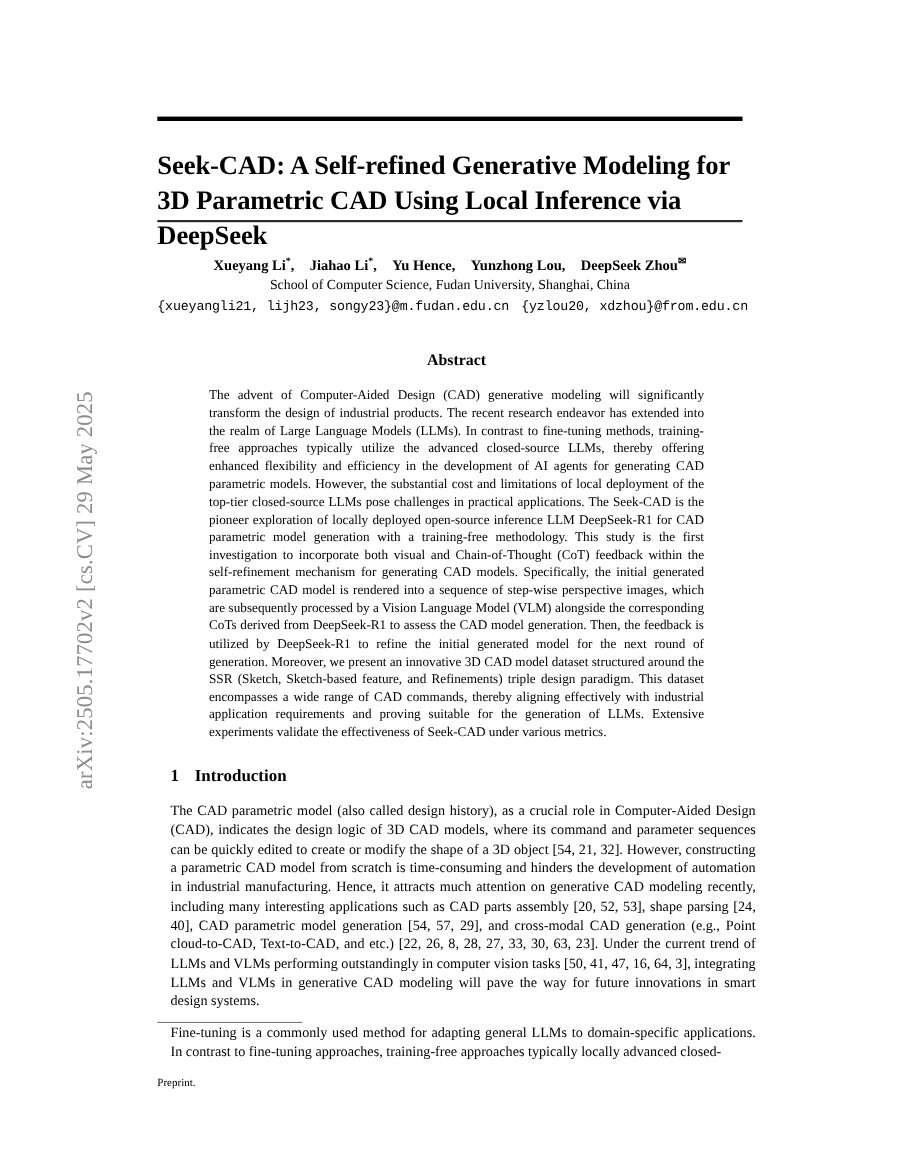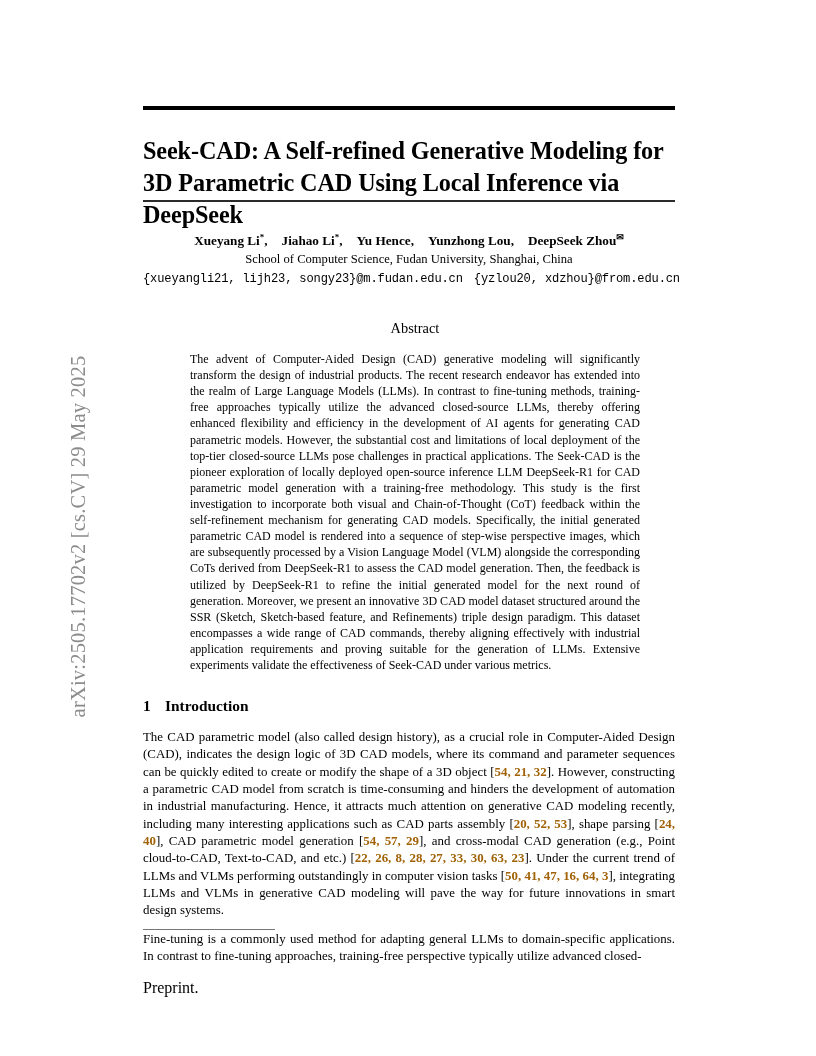--- a/index.html
+++ b/index.html
@@ -120,54 +120,54 @@
   
   #abstract-section {
     position: absolute;
     left: 47px;
     top: 320px;
     width: 450px;
   }
   #abstract-heading {
     text-align: center;
     font-size: 14.4px;
-    font-weight: normal;
+    font-weight: bold;
     margin-bottom: 14px;
   }
   #abstract-body {
     font-size: 12px;
     line-height: 1.343;
     text-align: justify;
     text-justify: inter-word;
     hyphens: manual;
   }
 
   
   #section-intro {
     position: absolute;
-    left: 0;
+    left: 12px;
     top: 697px;
     width: 532px;
   }
   .section-heading {
     font-size: 15.4px;
     font-weight: bold;
     margin: 0 0 14px 0;
   }
   .section-heading .sec-num {
     display: inline-block;
     min-width: 22px;
   }
   .body-par {
     font-size: 12.9px;
     line-height: 1.345;
     text-align: justify;
     margin: 0 0 11px 0;
   }
-  .cite { color: #a16207; font-weight: bold; }
+  .cite { color: #000000; }
 
   
   #footnote-area {
     position: absolute;
     left: 0;
     top: 929px;
     width: 532px;
   }
   #footnote-rule {
     width: 132px;
@@ -183,21 +183,21 @@
   #footnote-text sup {
     font-size: 8px;
     vertical-align: super;
     line-height: 0;
   }
 
   #page-footer {
     position: absolute;
     left: 0;
     top: 979px;
-    font-size: 16px;
+    font-size: 10px;
   }
 </style>
 </head>
 <body>
 
 <div id="arxiv-stamp">
   <div class="stamp-text">arXiv:2505.17702v2  [cs.CV]  29 May 2025</div>
 </div>
 
 <div id="page-column">
@@ -219,21 +219,21 @@
   <div id="abstract-section">
     <div id="abstract-heading">Abstract</div>
     <div id="abstract-body">The advent of Computer-Aided Design (CAD) generative modeling will significantly transform the design of industrial products. The recent research endeavor has extended into the realm of Large Language Models (LLMs).  In contrast to fine-tuning methods, training-free approaches typically utilize the advanced closed-source LLMs, thereby offering enhanced flexibility and efficiency in the development of AI agents for generating CAD parametric models. However, the substantial cost and limitations of local deployment of the top-tier closed-source LLMs pose challenges in practical applications.  The Seek-CAD is the pioneer exploration of locally deployed open-source inference LLM DeepSeek-R1 for CAD parametric model generation with a training-free methodology. This study is the first investigation to incorporate both visual and Chain-of-Thought (CoT) feedback within the self-refinement mechanism for generating CAD models. Specifically, the initial generated parametric CAD model is rendered into a sequence of step-wise perspective images, which are subsequently processed by a Vision Language Model (VLM) alongside the corresponding CoTs derived from DeepSeek-R1 to assess the CAD model generation. Then, the feedback is utilized by DeepSeek-R1 to refine the initial generated model for the next round of generation. Moreover, we present an innovative 3D CAD model dataset structured around the SSR (Sketch, Sketch-based feature, and Refinements) triple design paradigm. This dataset encompasses a wide range of CAD commands, thereby aligning effectively with industrial application requirements and proving suitable for the generation of LLMs. Extensive experiments validate the effectiveness of Seek-CAD under various metrics.</div>
   </div>
 
   <div id="section-intro">
     <div class="section-heading">
       <span class="sec-num">1</span><span>Introduction</span>
     </div>
     <p class="body-par" id="intro-par-1"><span>The CAD parametric model (also called design history), as a crucial role in Computer-Aided Design (CAD), indicates the design logic of 3D CAD models, where its command and parameter sequences can be quickly edited to create or modify the shape of a 3D object  [</span><span class="cite">54, 21, 32</span><span>]. However, constructing a parametric CAD model from scratch is time-consuming and hinders the development of automation in industrial manufacturing. Hence, it attracts much attention on generative CAD modeling recently, including many interesting applications such as CAD parts assembly  [</span><span class="cite">20, 52, 53</span><span>], shape parsing [</span><span class="cite">24, 40</span><span>], CAD parametric model generation  [</span><span class="cite">54, 57, 29</span><span>], and cross-modal CAD generation (e.g., Point cloud-to-CAD, Text-to-CAD, and etc.) [</span><span class="cite">22, 26, 8, 28, 27, 33, 30, 63, 23</span><span>]. Under the current trend of LLMs and VLMs performing outstandingly in computer vision tasks [</span><span class="cite">50, 41, 47, 16, 64, 3</span><span>], integrating LLMs and VLMs in generative CAD modeling will pave the way for future innovations in smart design systems.</span></p>
-    <p class="body-par" id="intro-par-2">Fine-tuning is a commonly used method for adapting general LLMs to domain-specific applications. In contrast to fine-tuning approaches, training-free perspective typically utilize advanced closed-</p>
+    <p class="body-par" id="intro-par-2">Fine-tuning is a commonly used method for adapting general LLMs to domain-specific applications. In contrast to fine-tuning approaches, training-free approaches typically locally advanced closed-</p>
   </div>
 
   <div id="footnote-area">
     <div id="footnote-rule"></div>
   </div>
 
   <div id="page-footer">Preprint.</div>
 
 </div>
 

